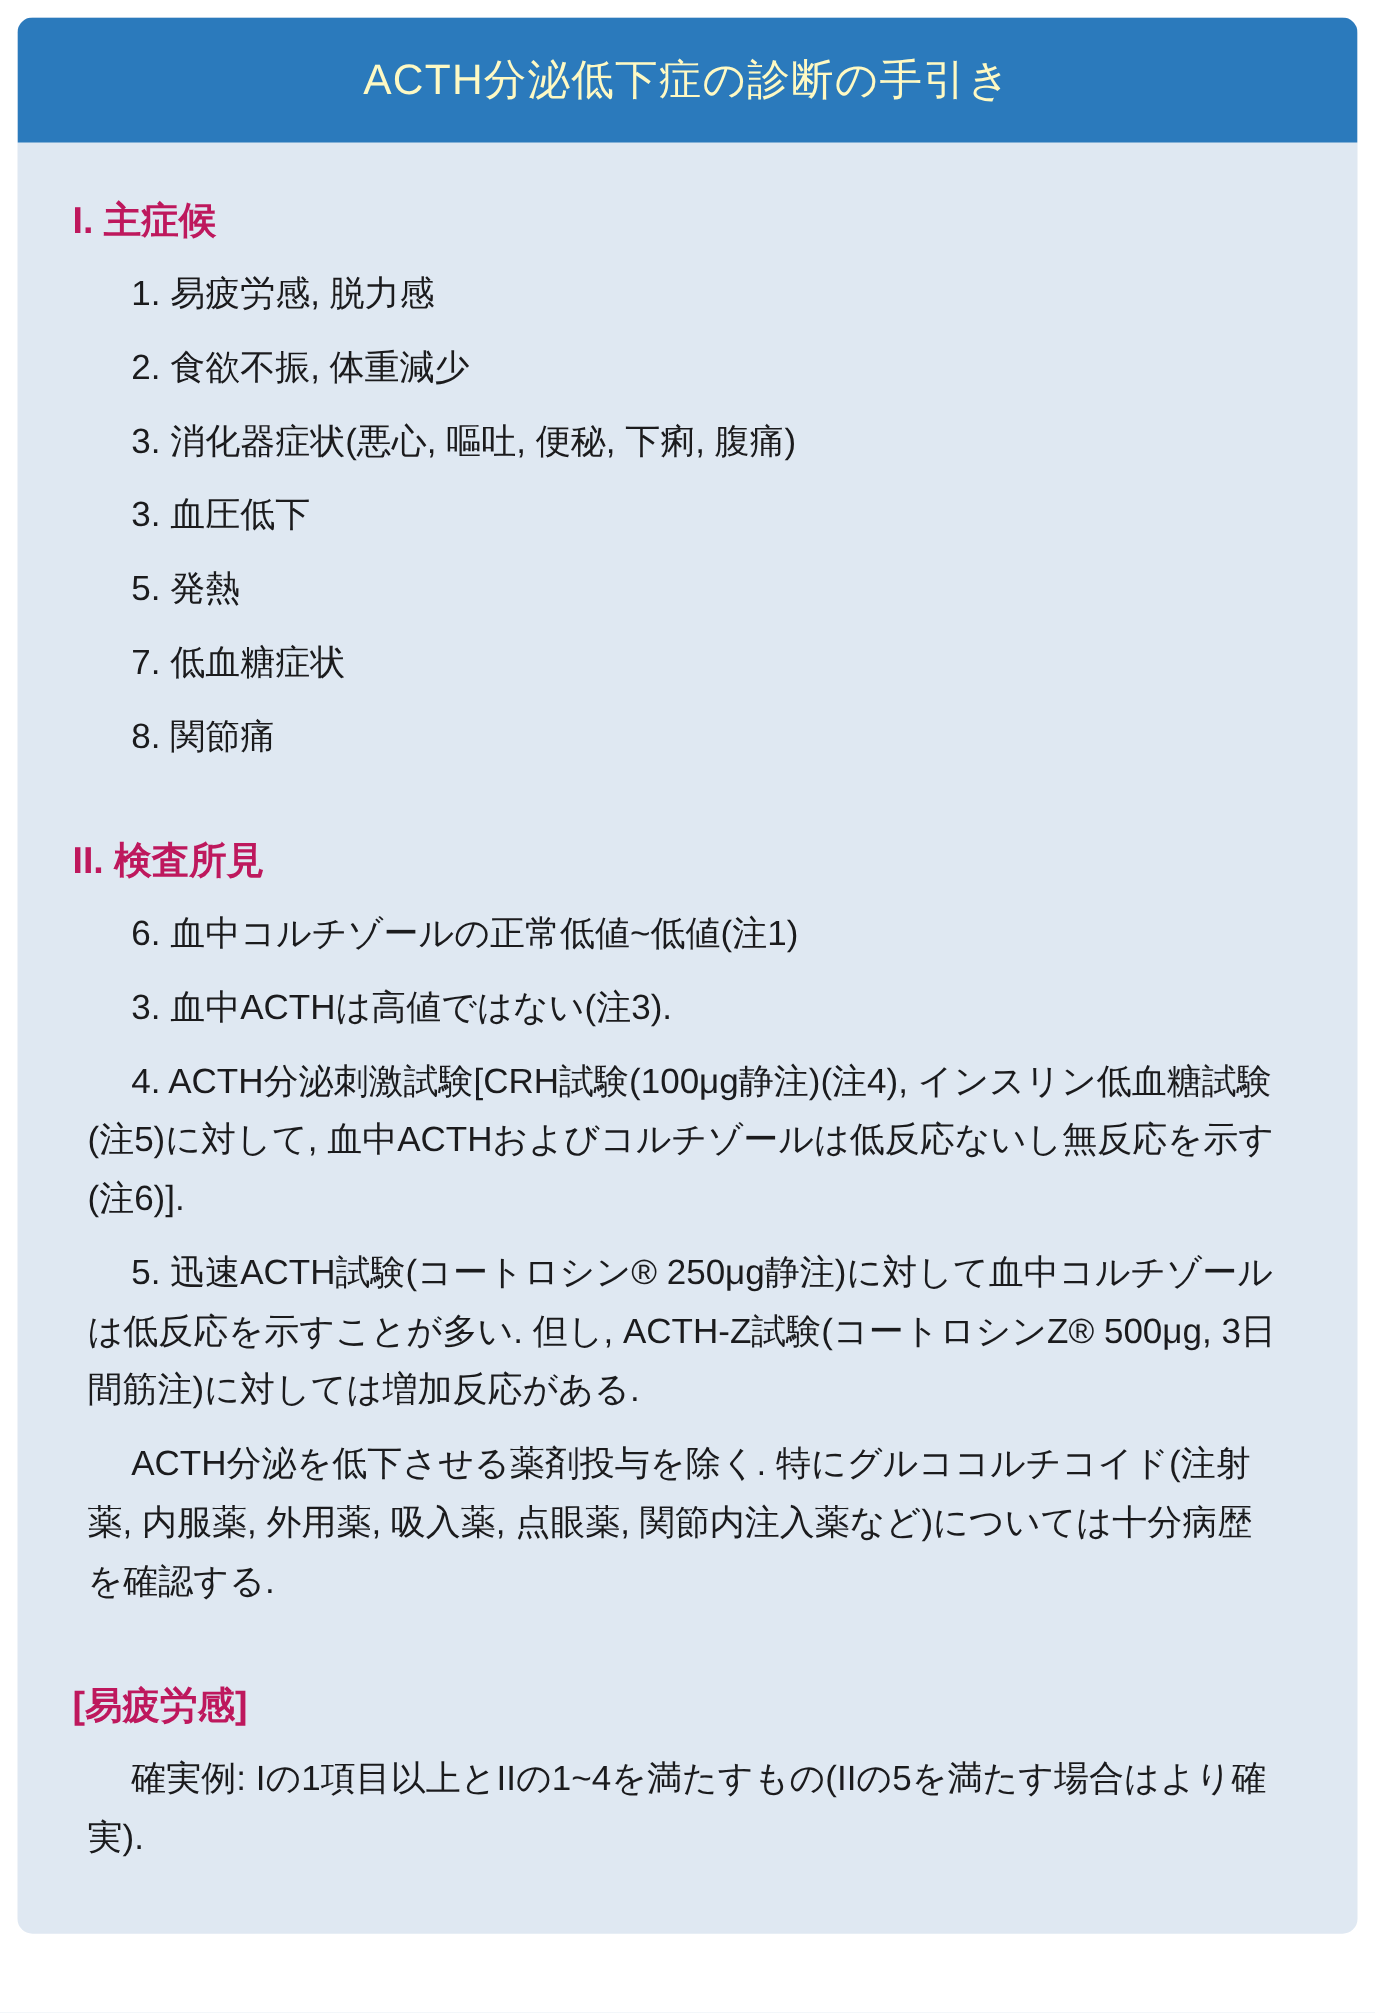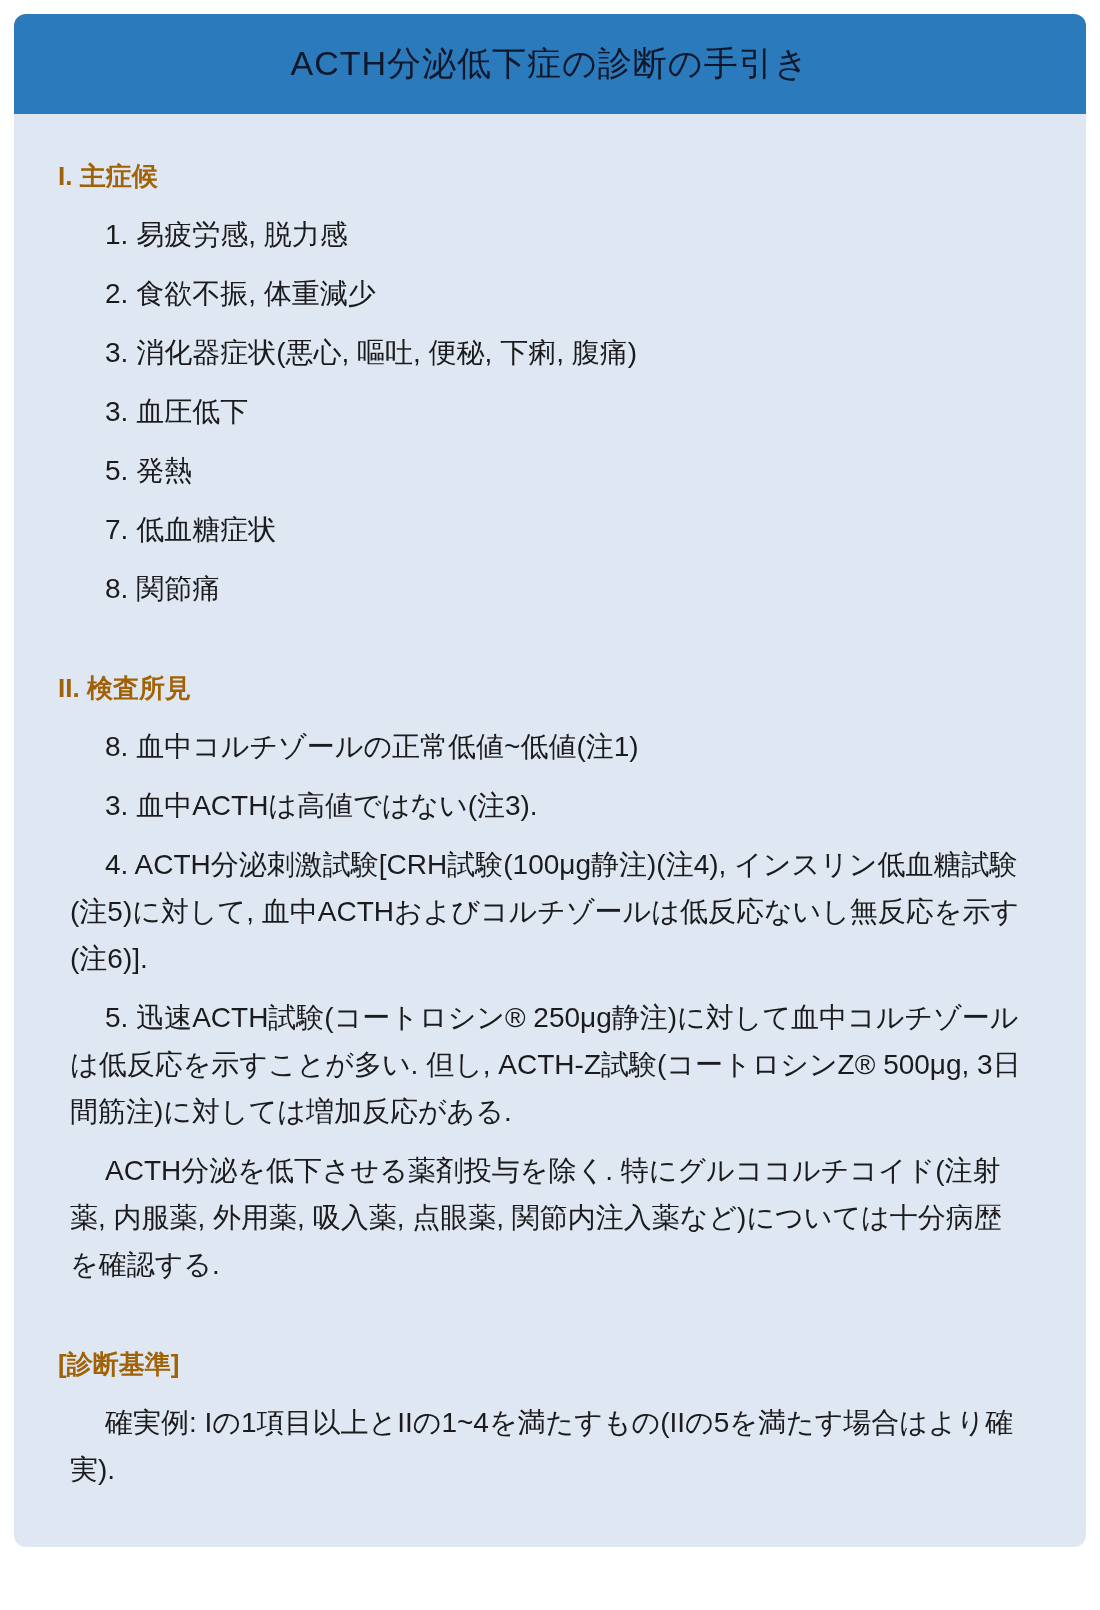--- a/index.html
+++ b/index.html
@@ -22,37 +22,37 @@
   }
   .card-header {
     background: #2b7abc;
     height: 100px;
     display: flex;
     align-items: center;
     justify-content: center;
   }
   .card-header h1 {
     margin: 0;
-    color: #0f172a;
+    color: #fef9c3;
     font-size: 34px;
     font-weight: 500;
     letter-spacing: 1px;
   }
   .card-body {
     padding: 24px 44px 42px 44px;
     color: #1b1b1d;
     font-size: 28px;
     line-height: 47px;
   }
   h2.sec {
-    font-size: 26px;
+    font-size: 30px;
     line-height: 45px;
     font-weight: bold;
     margin: 54px 0 10px 0;
-    color: #a16207;
+    color: #be185d;
   }
   h2.sec.first {
     margin-top: 16px;
   }
   p.item {
     margin: 12px;
     text-indent: 35px;
     text-align: left;
   }
 </style>
@@ -71,25 +71,25 @@
       <h2 class="sec first">I. 主症候</h2>
       <p class="item">1. 易疲労感, 脱力感</p>
       <p class="item">2. 食欲不振, 体重減少</p>
       <p class="item">3. 消化器症状(悪心, 嘔吐, 便秘, 下痢, 腹痛)</p>
       <p class="item">3. 血圧低下</p>
       <p class="item">5. 発熱</p>
       <p class="item">7. 低血糖症状</p>
       <p class="item">8. 関節痛</p>
 
       <h2 class="sec">II. 検査所見</h2>
-      <p class="item">8. 血中コルチゾールの正常低値~低値(注1)</p>
+      <p class="item">6. 血中コルチゾールの正常低値~低値(注1)</p>
       <p class="item">3. 血中ACTHは高値ではない(注3).</p>
       <p class="item">4. ACTH分泌刺激試験[CRH試験(100μg静注)(注4), インスリン低血糖試験(注5)に対して, 血中ACTHおよびコルチゾールは低反応ないし無反応を示す(注6)].</p>
       <p class="item">5. 迅速ACTH試験(コートロシン® 250μg静注)に対して血中コルチゾールは低反応を示すことが多い. 但し, ACTH-Z試験(コートロシンZ® 500μg, 3日間筋注)に対しては増加反応がある.</p>
 
       <p class="item">ACTH分泌を低下させる薬剤投与を除く. 特にグルココルチコイド(注射薬, 内服薬, 外用薬, 吸入薬, 点眼薬, 関節内注入薬など)については十分病歴を確認する.</p>
 
-      <h2 class="sec">[診断基準]</h2>
+      <h2 class="sec">[易疲労感]</h2>
       <p class="item">確実例: Iの1項目以上とIIの1~4を満たすもの(IIの5を満たす場合はより確実).</p>
 
     </div>
   </div>
 </div>
 
 </body></html>

